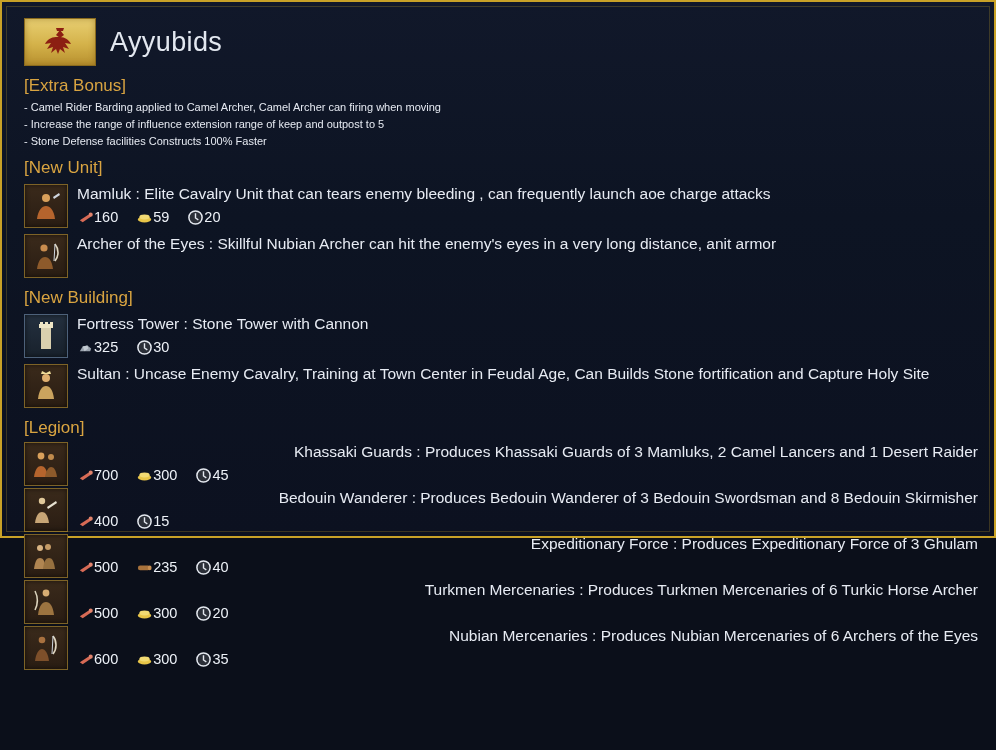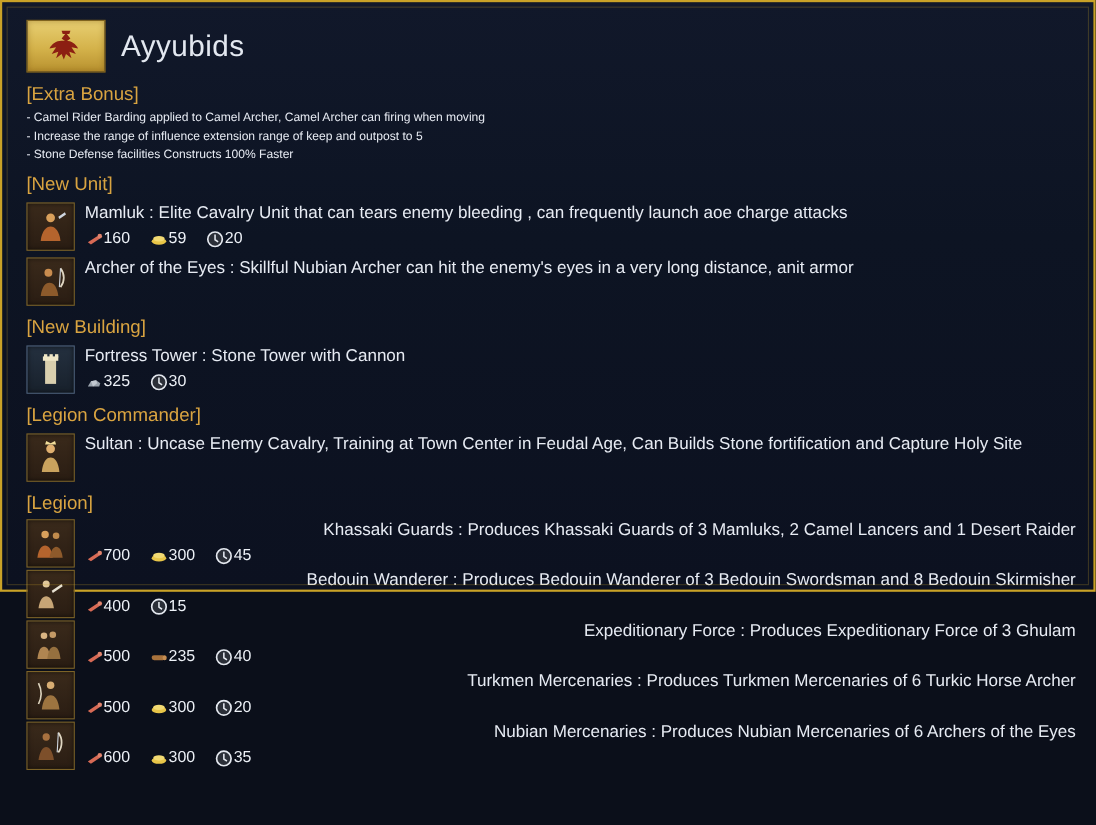--- a/index.html
+++ b/index.html
@@ -214,21 +214,20 @@
           <svg class="icon" viewBox="0 0 18 18" aria-hidden="true">
             <circle cx="9" cy="9" r="7" fill="#2b2f38" stroke="#e4e8ef" stroke-width="1.6"></circle>
             <path d="M9 4.5 v5 l3 2" stroke="#e4e8ef" stroke-width="1.5" fill="none"></path>
           </svg>
           <span>30</span>
         </div>
       </div>
     </div>
   </div>
 
-  <div class="section-title">[Legion Commander]</div>
 
   <div class="entry">
     <div class="portrait">
       <svg width="34" height="34" viewBox="0 0 34 34" aria-hidden="true">
         <circle cx="17" cy="9" r="4" fill="#e0b070"></circle>
         <path d="M9 30 c1 -9 4 -13 8 -13 c4 0 7 4 8 13z" fill="#caa35e"></path>
         <path d="M12 5 h10 l-1 -3 -4 2 -4 -2z" fill="#f0dd9a"></path>
       </svg>
     </div>
     <div class="entry-body">

